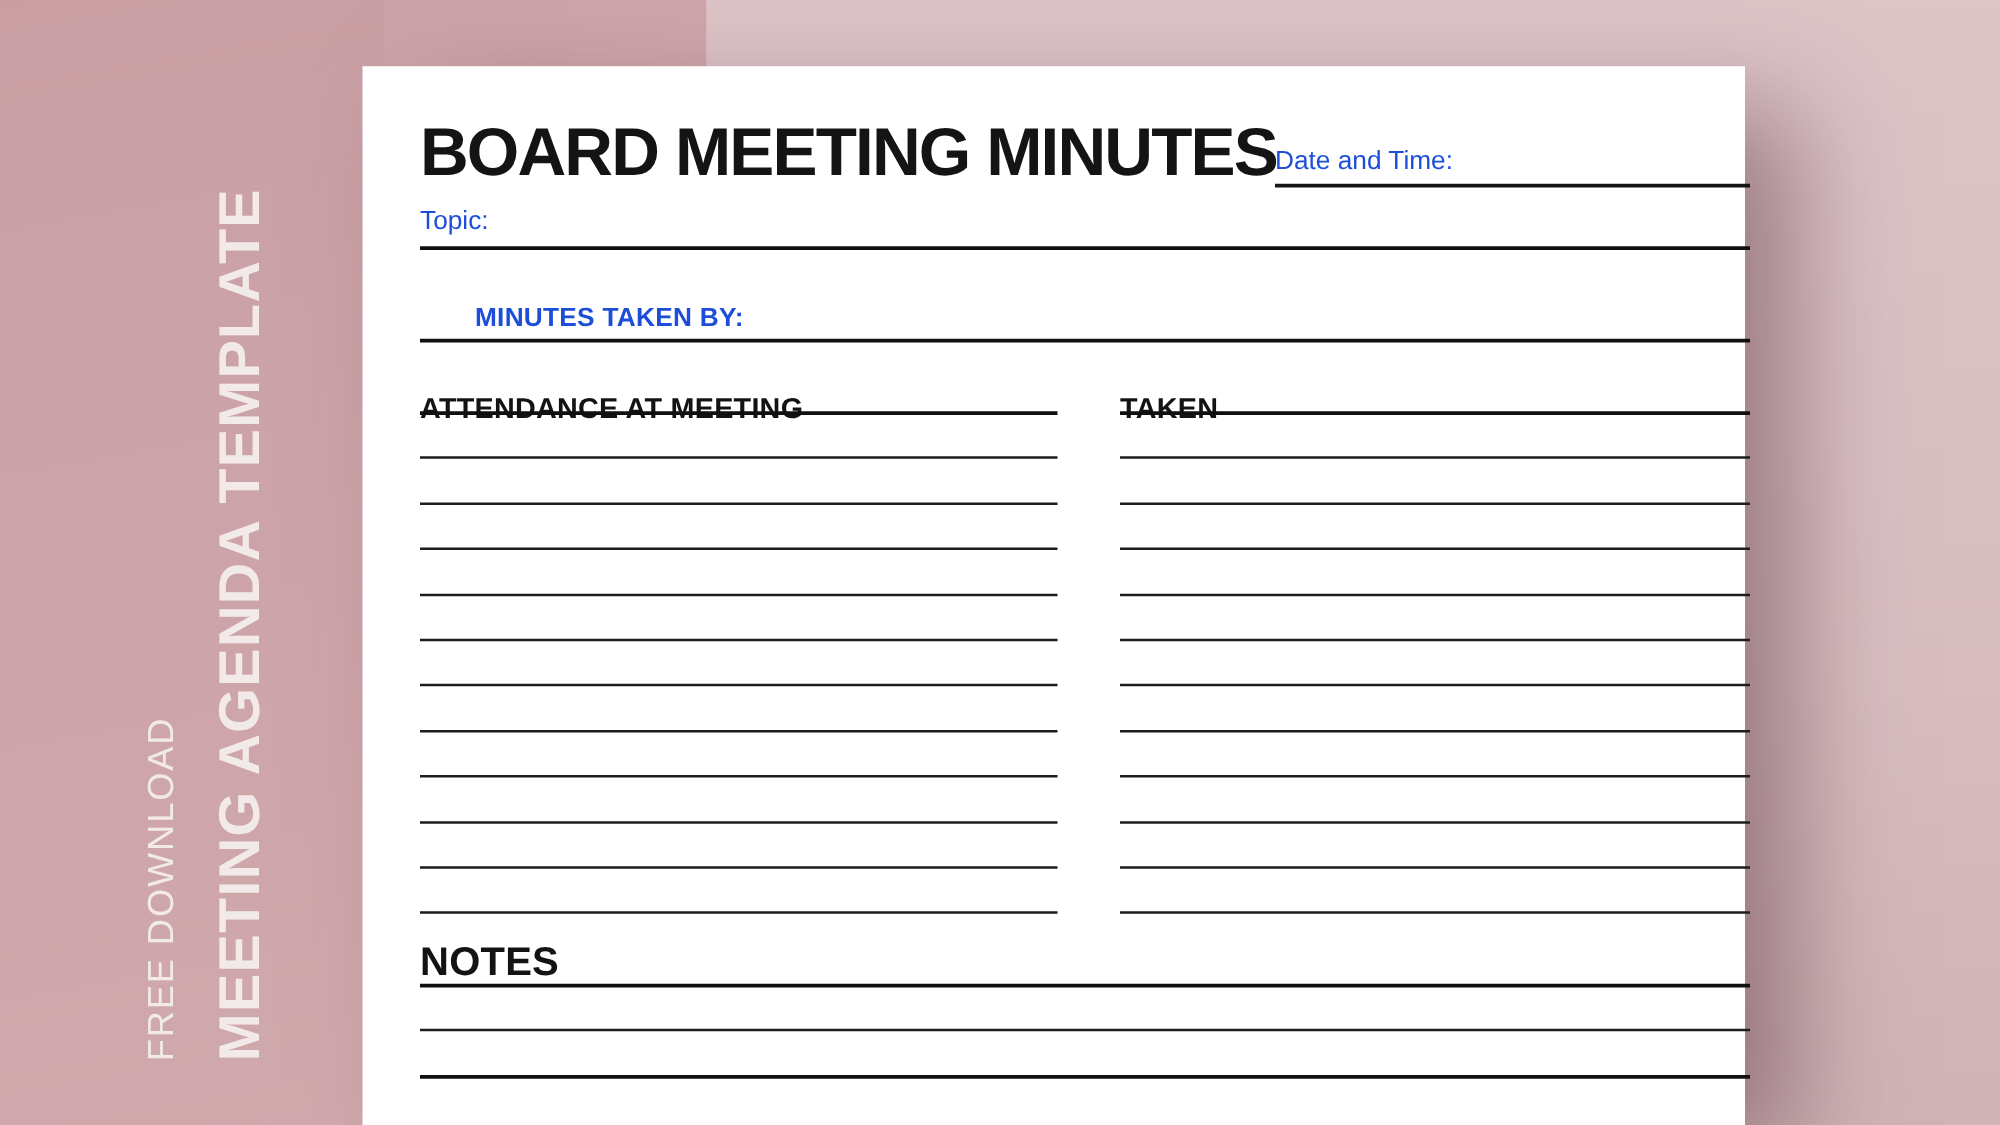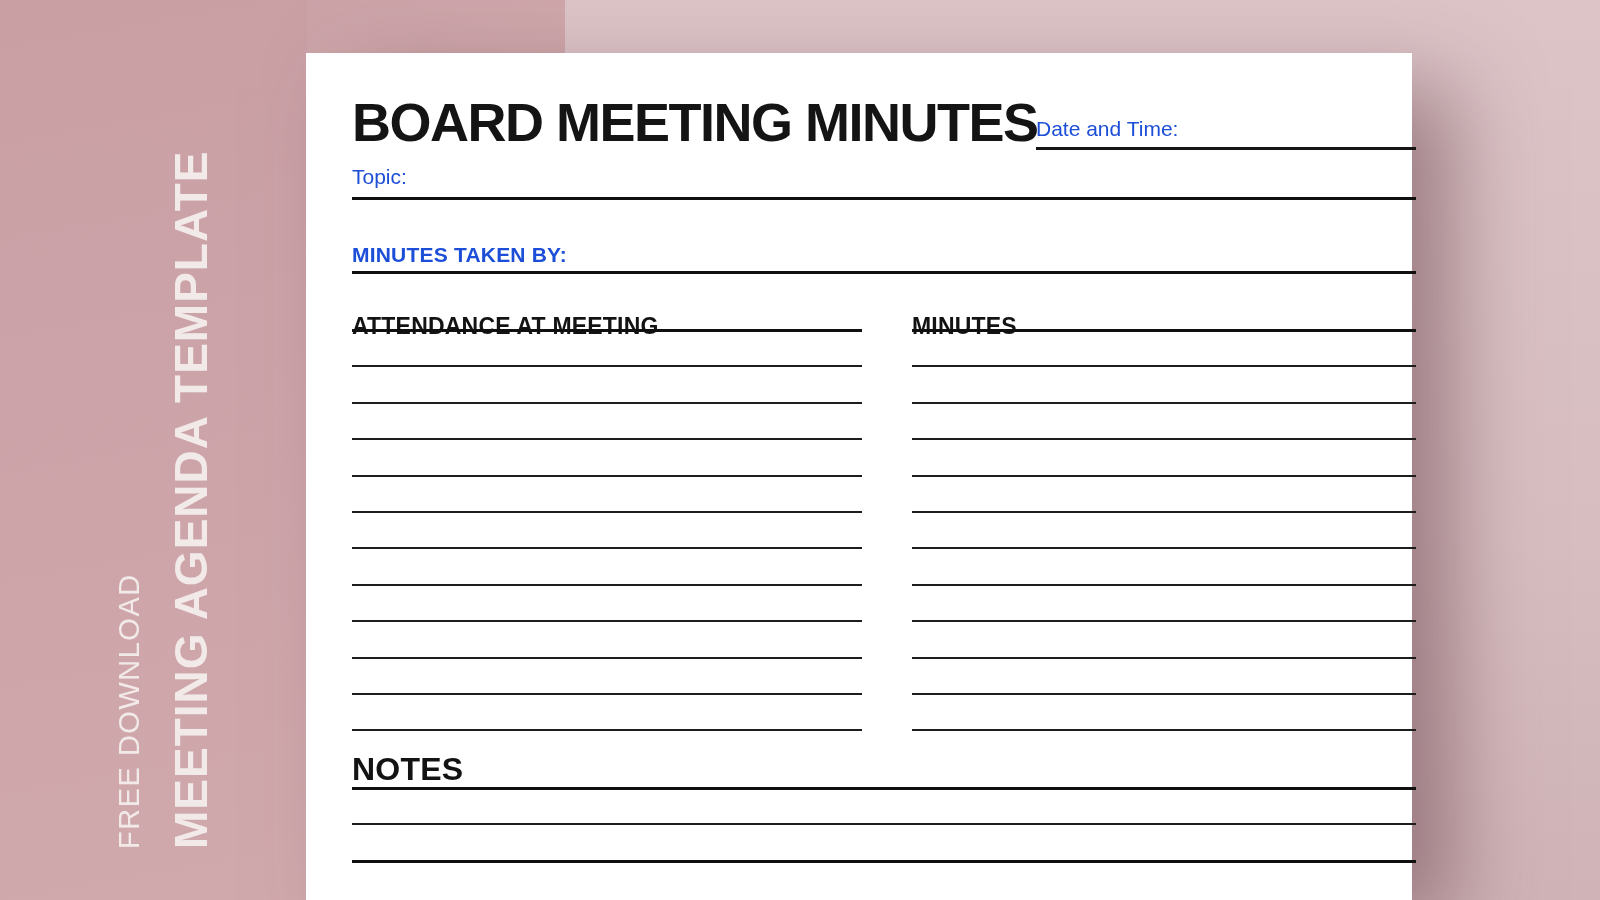--- a/index.html
+++ b/index.html
@@ -17,29 +17,29 @@
   .pink-column{position:absolute;left:0;top:0;width:307px;height:900px;
     background:linear-gradient(170deg,#c99fa4 0%,#d0a9ad 100%);z-index:2;}
 
   
   .vtext{position:absolute;z-index:3;transform:rotate(-90deg);
     transform-origin:0 0;white-space:nowrap;color:#f2e9e9;line-height:1.1;}
   .vtext.small{left:114px;top:849px;font-size:29px;font-weight:500;letter-spacing:1.5px;}
   .vtext.big{left:166px;top:849px;font-size:46px;font-weight:700;letter-spacing:1px;}
 
   
-  .page{position:absolute;left:306px;top:53px;width:1106px;height:847px;
+  .page{position:absolute;left:290px;top:53px;width:1106px;height:847px;
     background:#ffffff;z-index:4;
     box-shadow:45px 30px 80px -5px rgba(106,70,78,0.55);}
 
   .abs{position:absolute;}
   .doc-title{left:46px;top:38px;font-size:54px;font-weight:700;
     letter-spacing:-1.5px;color:#141414;}
   .label{font-size:21px;color:#1d4ed8;}
-  .label.bold{font-weight:700;letter-spacing:.2px;}
+  .label.bold{font-weight:700;letter-spacing:.2px;margin-left:44px;}
   .colhead{font-size:23px;font-weight:700;color:#131313;letter-spacing:.2px;margin-top:20px;}
   .noteshead{font-size:32px;font-weight:700;color:#131313;letter-spacing:.2px;}
 
   .line{position:absolute;background:#151515;}
   .line.thin{height:2px;background:#1d1d1d;}
   .line.mid{height:2.5px;}
   .line.thick{height:3px;background:#101010;}
 
   .date-underline{left:730px;top:94px;width:380px;}
   .topic-underline{left:46px;top:144px;width:1064px;}
@@ -70,21 +70,21 @@
 
     <div class="abs label" style="left:46px;top:112px;text-align:right;">Topic:</div>
     <div class="line thick topic-underline"></div>
 
     <div class="abs label bold" style="left:46px;top:190px;">MINUTES TAKEN BY:</div>
     <div class="line thick minutes-underline"></div>
 
     <div class="abs colhead" style="left:46px;top:240px;">ATTENDANCE AT MEETING</div>
     <div class="line thick att-underline"></div>
 
-    <div class="abs colhead" style="left:606px;top:240px;">MINUTES</div>
+    <div class="abs colhead" style="left:606px;top:240px;">TAKEN</div>
     <div class="line thick agenda-underline"></div>
 
     <div>
         <div class="line thin" style="left:46px;width:510px;top:312px;"></div>
         <div class="line thin" style="left:46px;width:510px;top:349px;"></div>
         <div class="line thin" style="left:46px;width:510px;top:385px;"></div>
         <div class="line thin" style="left:46px;width:510px;top:422px;"></div>
         <div class="line thin" style="left:46px;width:510px;top:458px;"></div>
         <div class="line thin" style="left:46px;width:510px;top:494px;"></div>
         <div class="line thin" style="left:46px;width:510px;top:531px;"></div>

